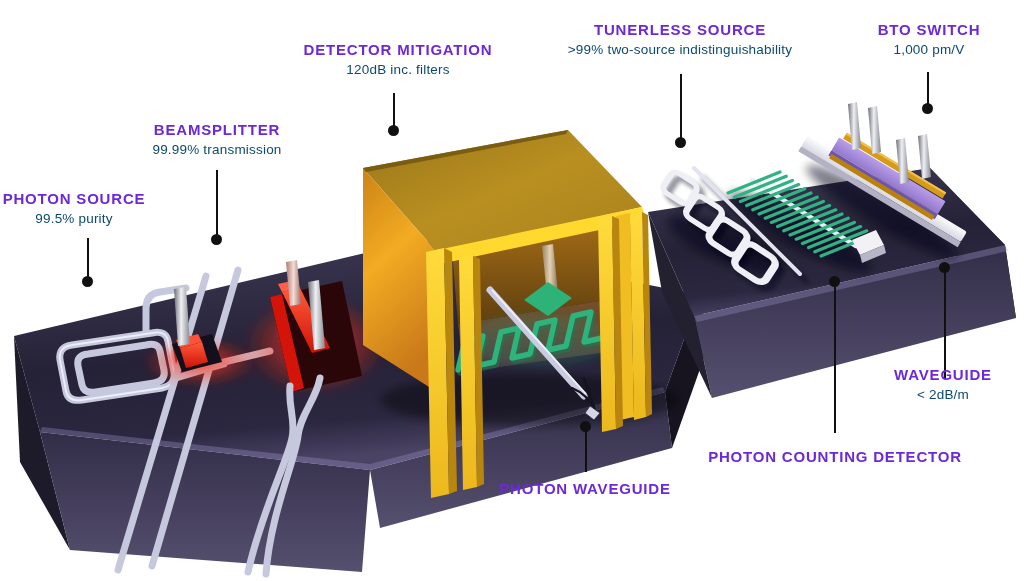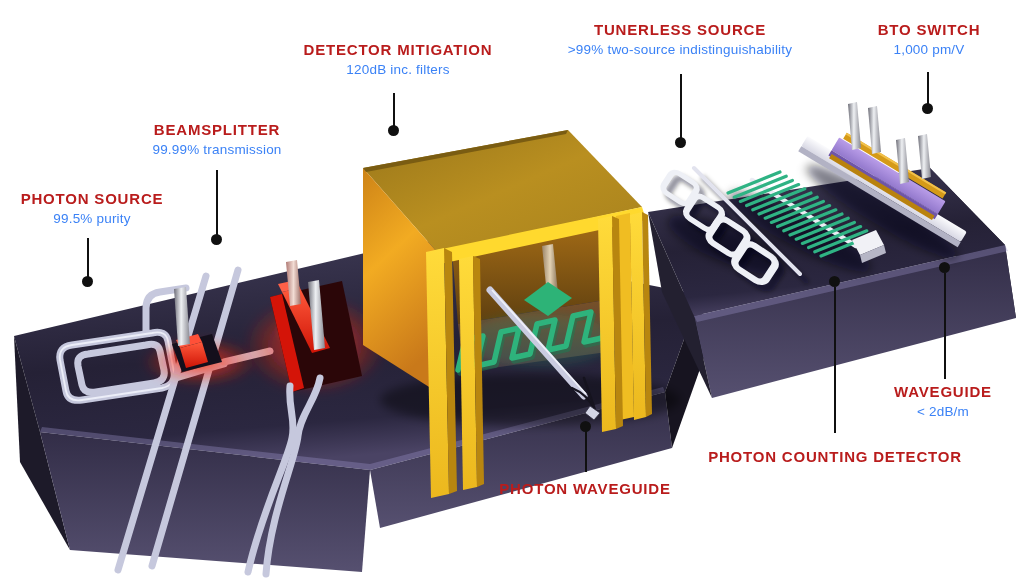--- a/index.html
+++ b/index.html
@@ -1,22 +1,22 @@
 <!DOCTYPE html>
 <html><head>
 <meta charset="utf-8">
 <style>
   html,body{margin:0;padding:0;background:#fff;}
   .stage{position:relative;width:1024px;height:581px;background:#ffffff;overflow:hidden;
          font-family:"Liberation Sans",sans-serif;}
   .art{position:absolute;left:0;top:0;z-index:1;}
   .overlay{position:absolute;left:0;top:0;width:100%;height:100%;z-index:2;}
   .lbl{position:absolute;transform:translateX(-50%);text-align:center;white-space:nowrap;}
-  .lbl-title{font-weight:700;font-size:15px;line-height:17px;letter-spacing:.8px;color:#b91c1c;}
-  .lbl-sub{font-weight:400;font-size:13.5px;line-height:16px;letter-spacing:.2px;color:#3b82f6;margin-top:4px;}
+  .lbl-title{font-weight:700;font-size:15px;line-height:17px;letter-spacing:.8px;color:#6d28d9;}
+  .lbl-sub{font-weight:400;font-size:13.5px;line-height:16px;letter-spacing:.2px;color:#0c4a6e;margin-top:4px;}
   .pline{position:absolute;width:2px;background:#101010;}
   .pdot{position:absolute;width:11px;height:11px;border-radius:50%;background:#101010;}
 </style>
 </head>
 <body>
 
 <div class="stage">
 
   <svg class="art" width="1024" height="581" viewBox="0 0 1024 581">
     <defs>
@@ -226,21 +226,21 @@
         <path d="M 848,104 L 857,102 L 861,148 L 852,150 Z"></path>
         <path d="M 868,108 L 877,106 L 881,152 L 872,154 Z"></path>
         <path d="M 896,140 L 905,138 L 909,182 L 900,184 Z"></path>
         <path d="M 918,136 L 927,134 L 931,177 L 922,179 Z"></path>
       </g>
     </g>
   </svg>
 
   <div class="overlay">
 
-    <div class="lbl" style="left:92px;top:190px">
+    <div class="lbl" style="left:74px;top:190px">
       <div class="lbl-title">PHOTON SOURCE</div>
       <div class="lbl-sub">99.5% purity</div>
     </div>
     <div class="pline" style="left:87px;top:238px;height:42px"></div>
     <div class="pdot" style="left:82px;top:276px"></div>
 
     <div class="lbl" style="left:217px;top:121px">
       <div class="lbl-title">BEAMSPLITTER</div>
       <div class="lbl-sub">99.99% transmission</div>
     </div>
@@ -276,19 +276,19 @@
     </div>
 
     <div class="pdot" style="left:829px;top:276px"></div>
     <div class="pline" style="left:834px;top:287px;height:146px"></div>
     <div class="lbl" style="left:835px;top:448px">
       <div class="lbl-title">PHOTON COUNTING DETECTOR</div>
     </div>
 
     <div class="pdot" style="left:939px;top:262px"></div>
     <div class="pline" style="left:944px;top:273px;height:106px"></div>
-    <div class="lbl" style="left:943px;top:383px">
+    <div class="lbl" style="left:943px;top:366px">
       <div class="lbl-title">WAVEGUIDE</div>
       <div class="lbl-sub">&lt; 2dB/m</div>
     </div>
 
   </div>
 </div>
 
 </body></html>

